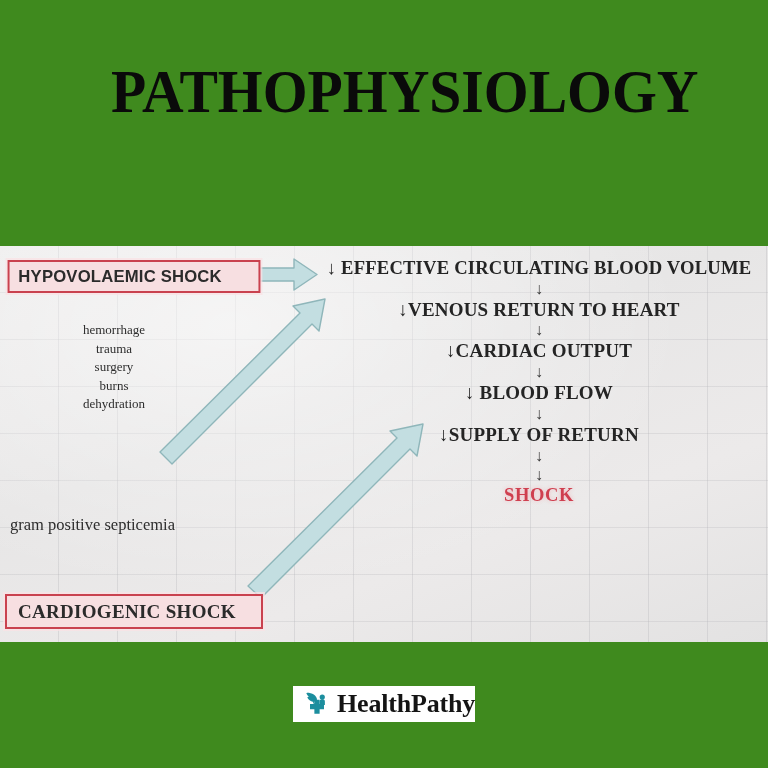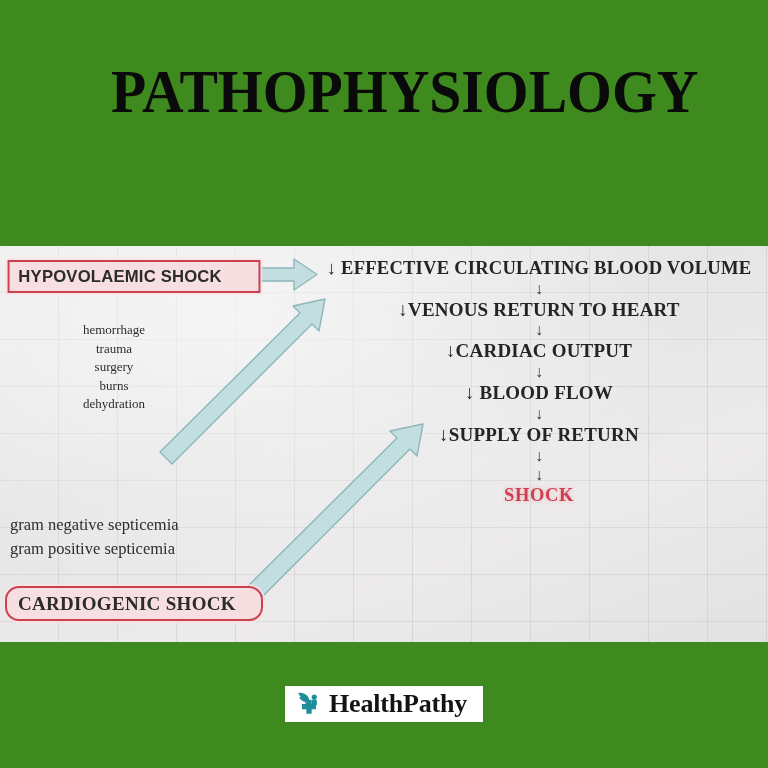--- a/index.html
+++ b/index.html
@@ -61,24 +61,24 @@
     font-weight:bold;font-size:17px;letter-spacing:0.2px;
     transform:scaleX(0.98);
   }
   .box-septic{
     left:5px; top:210px; width:193px; height:29px;
     padding-left:12px;
     font-family:"Liberation Serif", serif;
     font-weight:bold;font-size:19px;letter-spacing:0.3px;
   }
   .box-cardio{
-    left:5px; top:340px; width:243px; height:31px;
+    left:5px; top:348px; width:243px; height:31px;
     padding-left:11px;
     font-family:"Liberation Serif", serif;
-    font-weight:bold;font-size:19px;letter-spacing:0.3px;border-radius:14px;
+    font-weight:bold;font-size:19px;letter-spacing:0.3px;
   }
 
   
   .cause-list{
     position:absolute;
     font-family:"Liberation Serif", serif;
     color:#2d2d2d;
     line-height:1.43;
   }
   .cause-hypo{
@@ -123,21 +123,21 @@
   
   .bluearrow{position:absolute;pointer-events:none;}
 
   
   .logo-wrap{
     position:absolute;left:0;top:686px;width:768px;
     display:flex;justify-content:center;
   }
   .logo{
     background:#ffffff;
-    padding:4px 16px 4px 10px;
+    padding:4px 0 4px 10px;
     display:flex;align-items:center;gap:6px;
     height:36px;box-sizing:border-box;
   }
   .logo-mark{display:block;width:28px;height:28px;flex:0 0 28px;}
   .logo-text{
     font-family:"Liberation Serif", serif;
     font-weight:bold;
     font-size:26px;
     color:#141414;
     letter-spacing:-0.2px;
@@ -182,21 +182,20 @@
 
     <div class="cause-list cause-hypo">
       <div>hemorrhage</div>
       <div>trauma</div>
       <div>surgery</div>
       <div>burns</div>
       <div>dehydration</div>
     </div>
 
     <div class="cause-list cause-septic">
-      <div>gram negative septicemia</div>
       <div>gram positive septicemia</div>
     </div>
 
     <div class="chain">
       <div class="step wide">↓ EFFECTIVE CIRCULATING BLOOD VOLUME</div>
       <div class="arr">↓</div>
       <div class="step">↓VENOUS RETURN TO HEART</div>
       <div class="arr">↓</div>
       <div class="step">↓CARDIAC OUTPUT</div>
       <div class="arr">↓</div>

